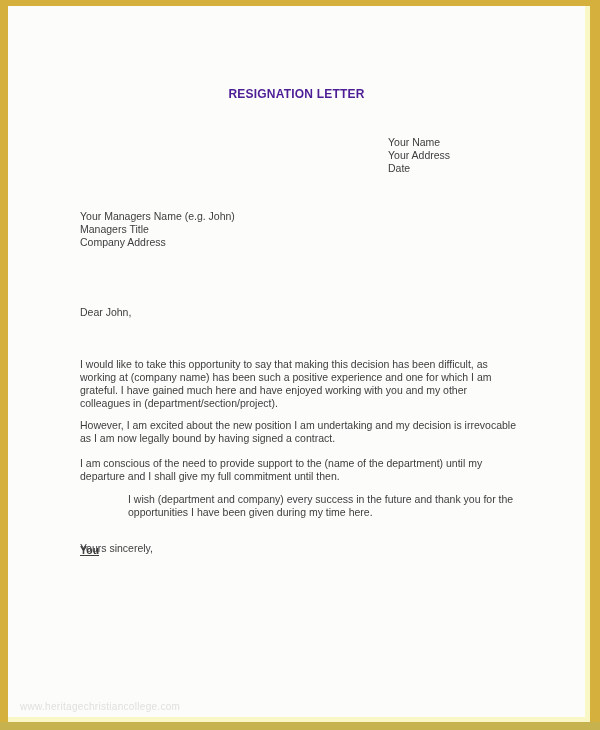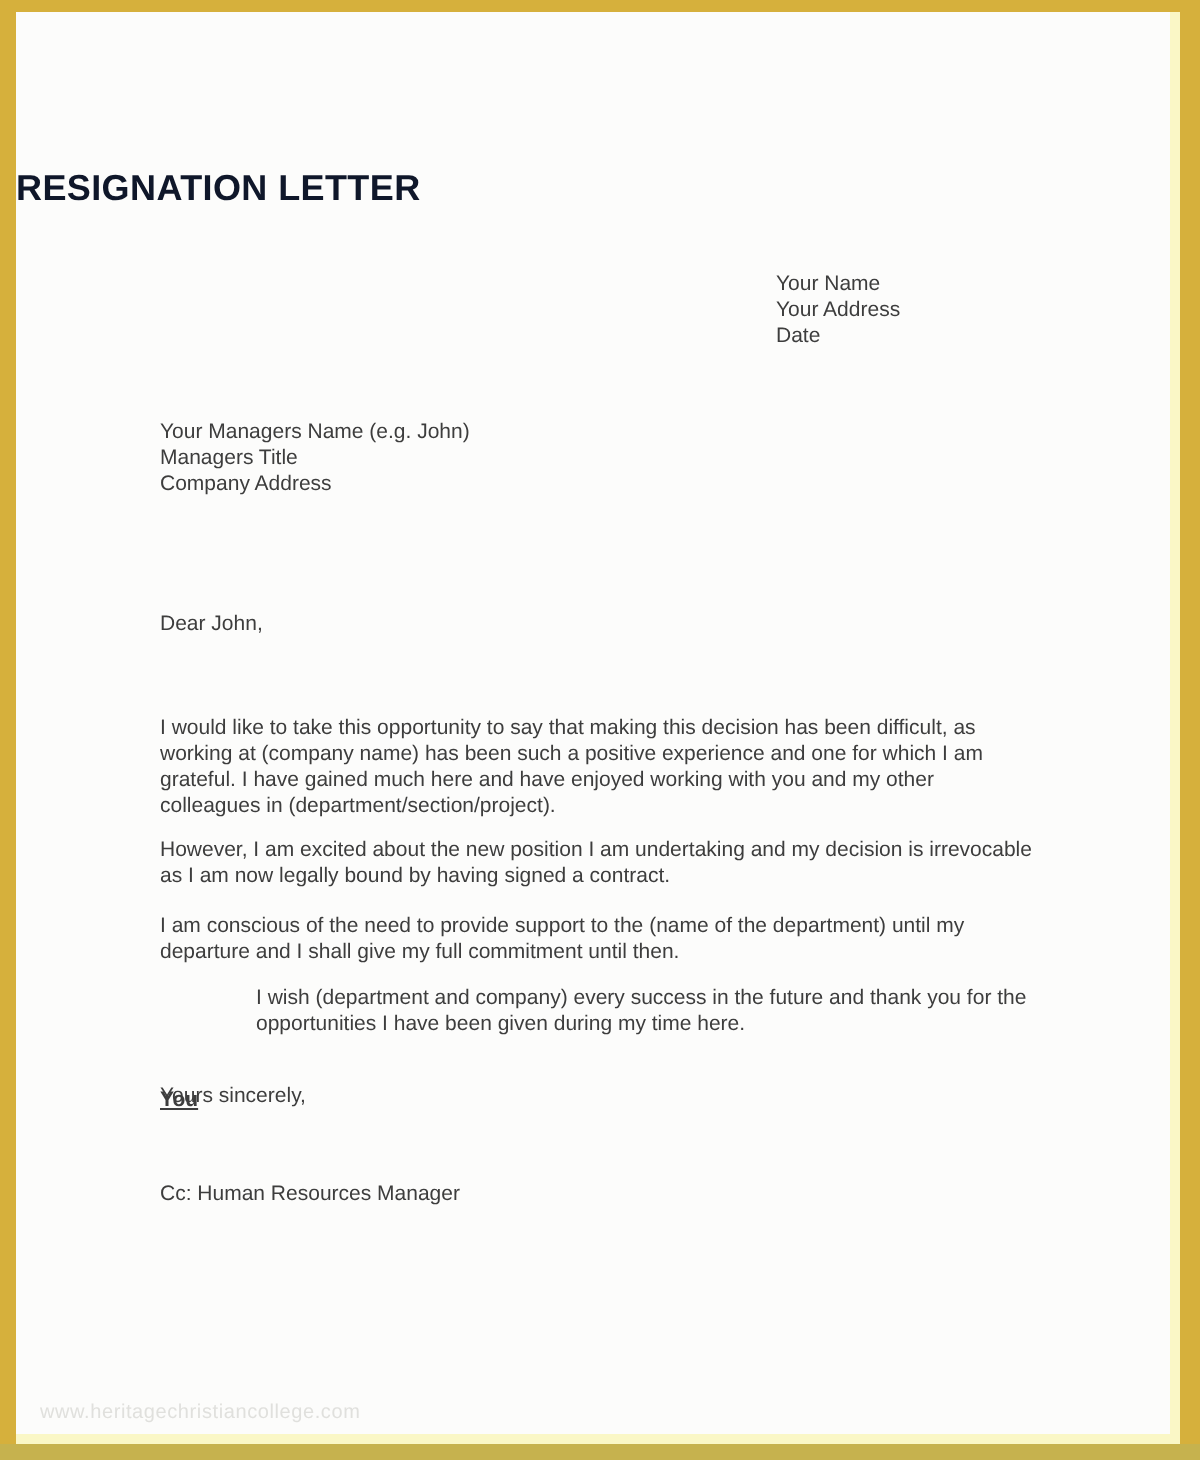--- a/index.html
+++ b/index.html
@@ -41,23 +41,24 @@
     background: #FCFCFB;
     z-index: 2;
     color: #3D3D3D;
     font-size: 10.5px;
     line-height: 13px;
   }
   .page * { margin: 0; }
   .title {
     position: absolute;
     top: 82px; left: 0; right: 0;
-    font-size: 18px;
+    text-align: center;
+    font-size: 12px;
     font-weight: bold;
-    color: #0f172a;
+    color: #4c1d95;
     letter-spacing: 0.2px;
   }
   .block, .para, .line-text {
     white-space: pre-line;
   }
   .sender {
     position: absolute;
     left: 380px; top: 130px;
   }
   .recipient {
@@ -119,17 +120,16 @@
     <p class="para p4">I am conscious of the need to provide support to the (name of the department) until my
 departure and I shall give my full commitment until then.</p>
 
     <p class="para p5">I wish (department and company) every success in the future and thank you for the
 opportunities I have been given during my time here.</p>
 
     <p class="closing">Yours sincerely,</p>
 
     <p class="signature">You</p>
 
-    <p class="cc">Cc: Human Resources Manager</p>
 
     <div class="watermark">www.heritagechristiancollege.com</div>
   </div>
 </div>
 
 </body></html>

